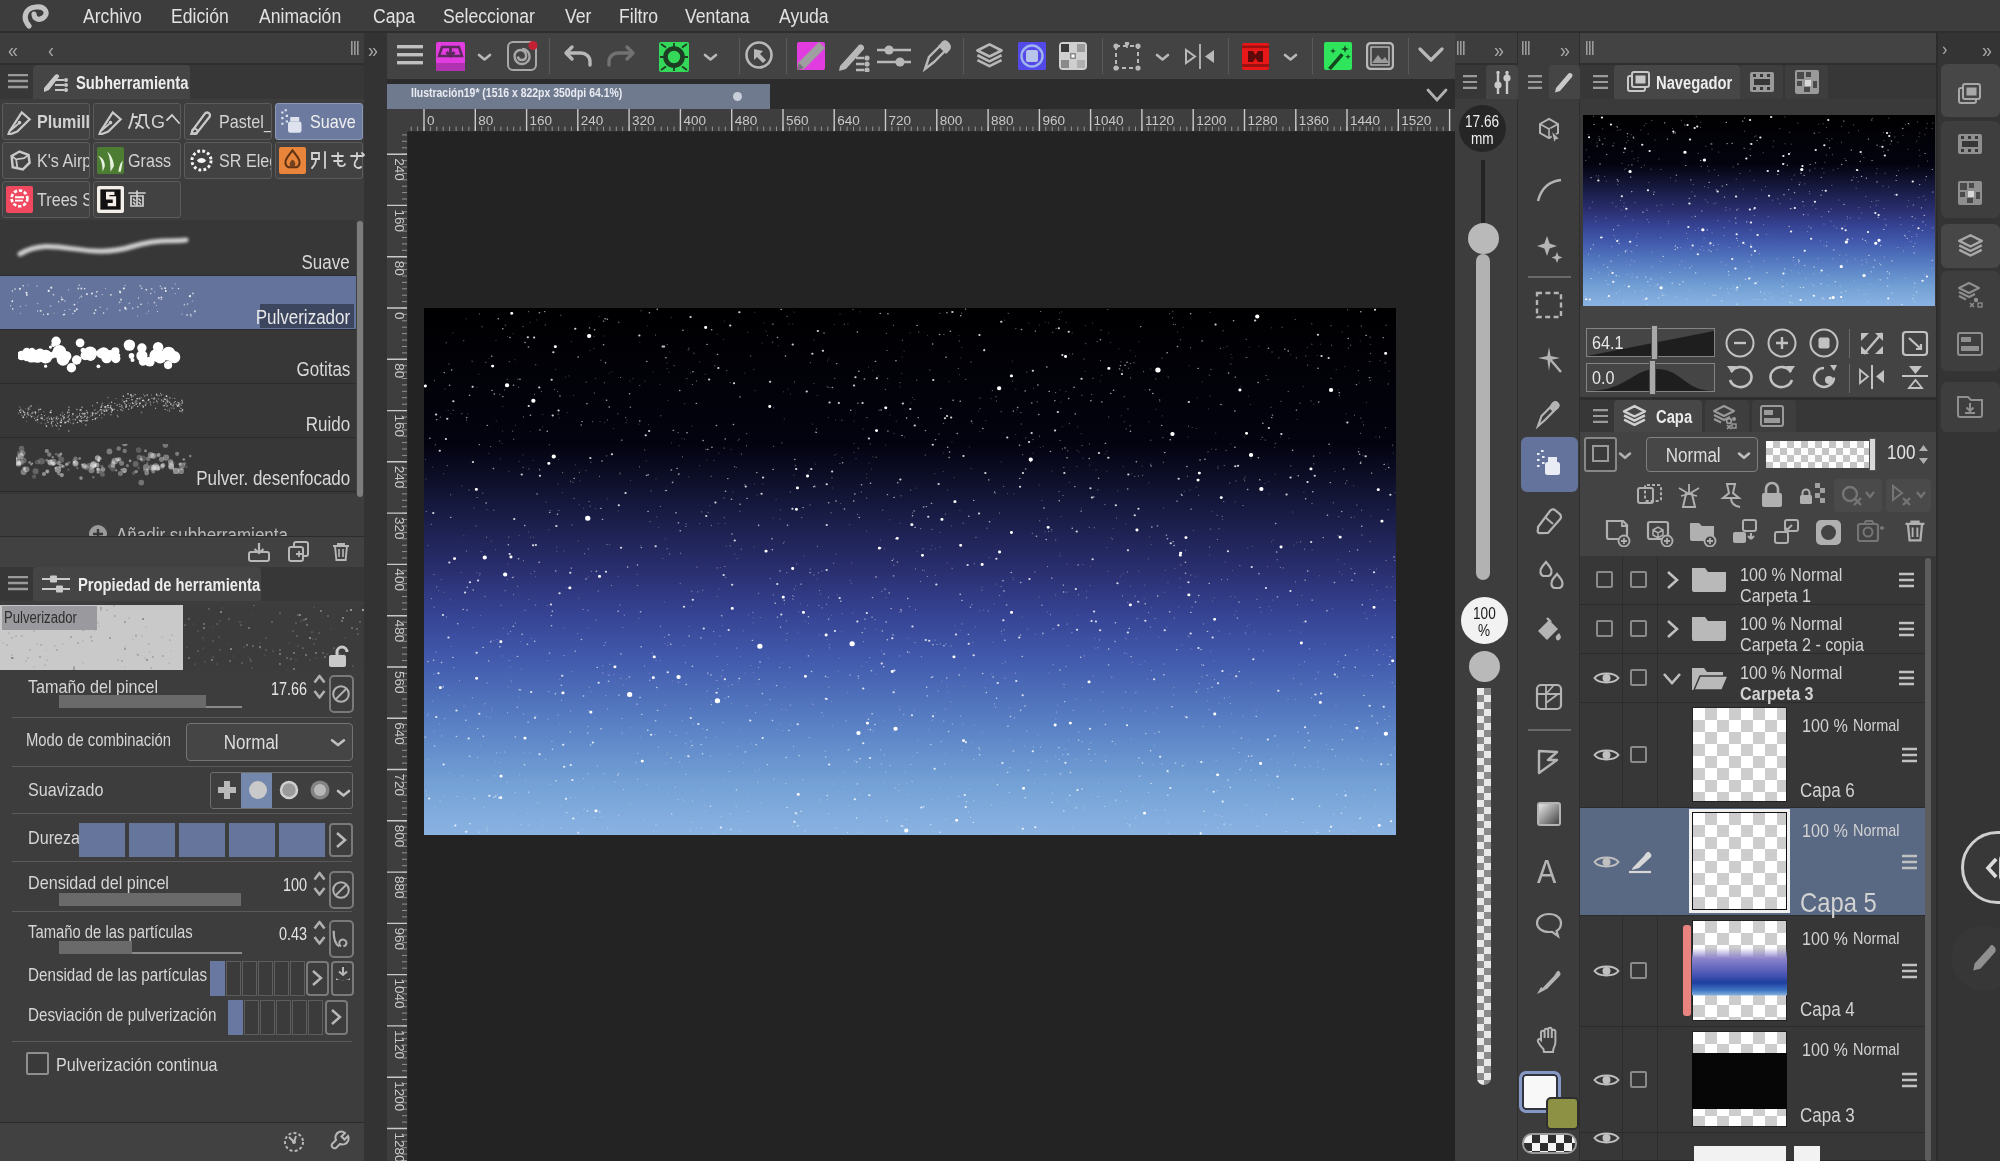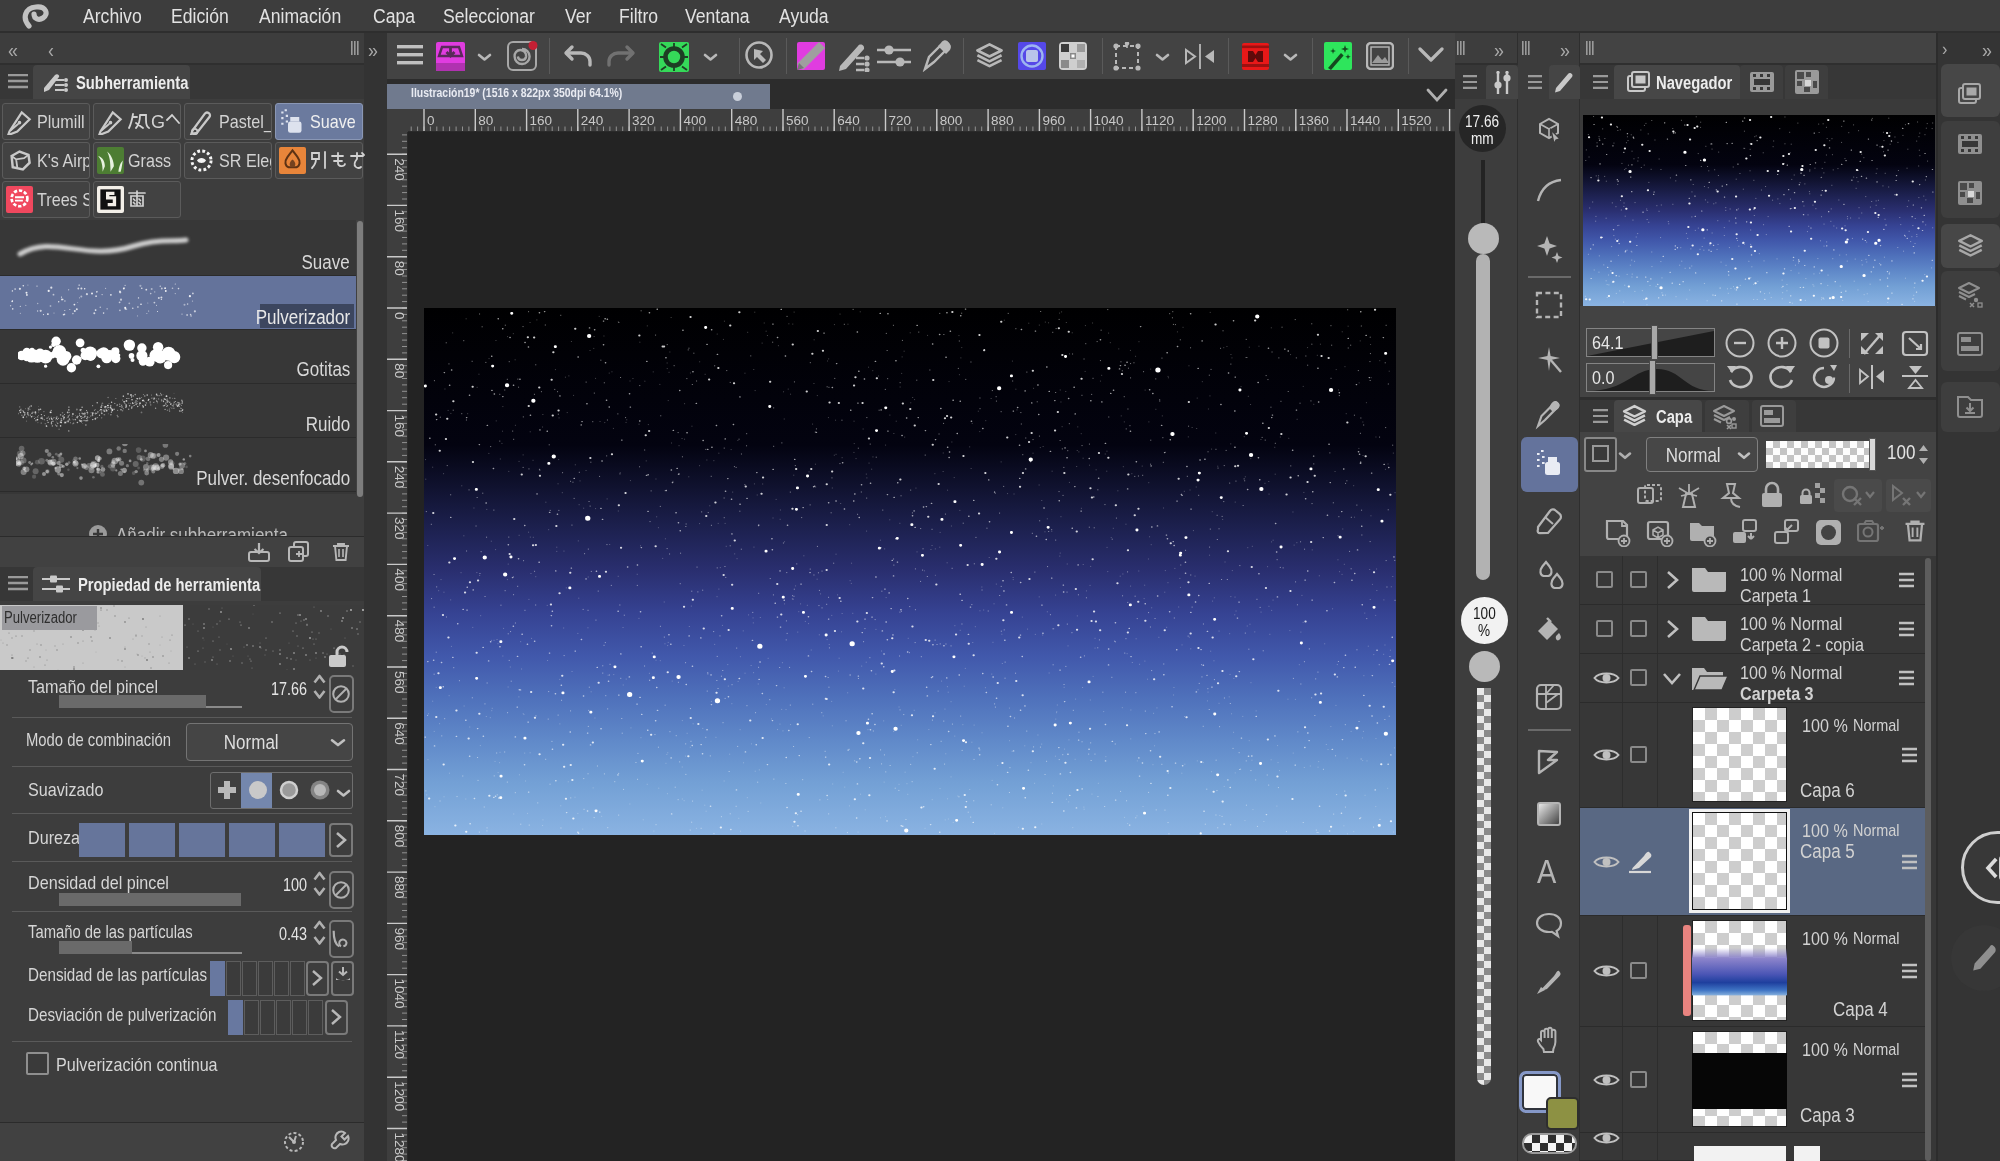--- a/index.html
+++ b/index.html
@@ -285,21 +285,21 @@
     <circle cx="24" cy="15" r="2" fill="#c9c9c9"></circle>
     <circle cx="24" cy="20" r="2" fill="#c9c9c9"></circle>
   </svg>
 <div class="ab" style="left:76px;top:73px;font-size:18px;color:#ececec;font-weight:700;white-space:nowrap;line-height:1.15;"><span style="display:inline-block;transform:scaleX(0.82);transform-origin:0 50%">Subherramienta</span></div>
 <div class="ab" style="left:2px;top:103px;width:88px;height:37px;background:#424242;border:1px solid #5b5b5b;border-radius:3px"></div>
 <svg class="ab" style="left:6px;top:108px;" width="27" height="27" viewBox="0 0 24 24">
     <path d="M3 21 14 4l7 6-11 11-8 3z" fill="none" stroke="#c9c9c9" stroke-width="2"></path>
     <circle cx="12" cy="13" r="1.6" fill="#c9c9c9"></circle>
     <path d="M4 20l7-6" stroke="#c9c9c9" stroke-width="1.6"></path>
   </svg>
-<div class="ab" style="left:37px;top:111px;font-size:19px;color:#d2d2d2;font-weight:400;white-space:nowrap;line-height:1.15;width:52px;overflow:hidden"><span style="display:inline-block;transform:scaleX(0.85);transform-origin:0 50%">Plumill</span></div>
+<div class="ab" style="left:37px;top:111px;font-size:19px;color:#d2d2d2;font-weight:700;white-space:nowrap;line-height:1.15;width:52px;overflow:hidden"><span style="display:inline-block;transform:scaleX(0.85);transform-origin:0 50%">Plumill</span></div>
 <div class="ab" style="left:93px;top:103px;width:88px;height:37px;background:#424242;border:1px solid #5b5b5b;border-radius:3px"></div>
 <svg class="ab" style="left:97px;top:108px;" width="27" height="27" viewBox="0 0 24 24">
     <path d="M3 21 14 4l7 6-11 11-8 3z" fill="none" stroke="#c9c9c9" stroke-width="2"></path>
     <circle cx="12" cy="13" r="1.6" fill="#c9c9c9"></circle>
     <path d="M4 20l7-6" stroke="#c9c9c9" stroke-width="1.6"></path>
   </svg>
 <svg class="ab" style="left:128px;top:111px;overflow:hidden" width="52" height="20" viewBox="0 0 52 20">
     <g stroke="#d2d2d2" stroke-width="1.8" fill="none" stroke-linecap="round">
       <path d="M5 3C4 9 3 13 1 17M5 6h4M12 4c0 8-2 11-4 13M12 4h6v5c0 5 1 7 3 8M8 12l7 5"></path>
     </g>
@@ -1892,36 +1892,36 @@
     <path d="M1.5 9C6 3 21 3 25.5 9 21 15 6 15 1.5 9z" fill="none" stroke="#c0c0c0" stroke-width="2"></path>
     <circle cx="13.5" cy="9" r="4" fill="#c0c0c0"></circle>
   </svg>
 <svg class="ab" style="left:1627px;top:850px;" width="26" height="24" viewBox="0 0 26 24">
     <path d="M22 2c2 1.5 3 3 2 5L12 18l-7 2 .5-2L17 6c1.5-2 3-5 5-4z" fill="#d8d8d8"></path>
     <path d="M2 22h22" stroke="#d8d8d8" stroke-width="2.2"></path>
   </svg>
 <div class="ab chk12" style="left:1692px;top:812px;width:95px;height:98px;outline:3px solid #f0f0f0;border:1px solid #111"></div>
 <div class="ab" style="left:1802px;top:820px;font-size:19px;color:#d2d2d2;font-weight:400;white-space:nowrap;line-height:1.15;"><span style="display:inline-block;transform:scaleX(0.85);transform-origin:0 50%">100 %</span></div>
 <div class="ab" style="left:1853px;top:821px;font-size:17px;color:#d2d2d2;font-weight:400;white-space:nowrap;line-height:1.15;"><span style="display:inline-block;transform:scaleX(0.85);transform-origin:0 50%">Normal</span></div>
-<div class="ab" style="left:1800px;top:840px;font-size:20px;color:#d2d2d2;font-weight:400;white-space:nowrap;line-height:1.15;"><span style="display:inline-block;transform:scaleX(0.85);transform-origin:0 50%">Capa 5</span></div>
+<div class="ab" style="left:1800px;top:887px;font-size:28px;color:#d2d2d2;font-weight:400;white-space:nowrap;line-height:1.15;"><span style="display:inline-block;transform:scaleX(0.85);transform-origin:0 50%">Capa 5</span></div>
 <svg class="ab" style="left:1902px;top:854px;" width="15" height="16" viewBox="0 0 15 16">
     <path d="M0 2h15M0 8h15M0 14h15" stroke="#c0c0c0" stroke-width="2.6"></path>
   </svg>
 <div class="ab" style="left:1580px;top:1026px;width:347px;height:1px;background:#2b2b2b"></div>
 <svg class="ab" style="left:1593px;top:962px;" width="27" height="18" viewBox="0 0 27 18">
     <path d="M1.5 9C6 3 21 3 25.5 9 21 15 6 15 1.5 9z" fill="none" stroke="#c0c0c0" stroke-width="2"></path>
     <circle cx="13.5" cy="9" r="4" fill="#c0c0c0"></circle>
   </svg>
 <div class="ab" style="left:1630px;top:962px;width:17px;height:17px;border:2px solid #8a8a8a;border-radius:2px"></div>
 <div class="ab" style="left:1683px;top:925px;width:8px;height:91px;background:#e8837f;border-radius:3px"></div>
 <div class="ab chk12" style="left:1692px;top:920px;width:95px;height:101px;border:1px solid #222"></div>
 <div class="ab" style="left:1692px;top:948px;width:95px;height:48px;background:linear-gradient(#37377800,#8c84cb 22%,#4a55b5 55%,#1e3f9e 72%,#3f74c4 88%,#7aa6d9 97%,#cfd8e800)"></div>
 <div class="ab" style="left:1802px;top:928px;font-size:19px;color:#d2d2d2;font-weight:400;white-space:nowrap;line-height:1.15;"><span style="display:inline-block;transform:scaleX(0.85);transform-origin:0 50%">100 %</span></div>
 <div class="ab" style="left:1853px;top:929px;font-size:17px;color:#d2d2d2;font-weight:400;white-space:nowrap;line-height:1.15;"><span style="display:inline-block;transform:scaleX(0.85);transform-origin:0 50%">Normal</span></div>
-<div class="ab" style="left:1800px;top:998px;font-size:20px;color:#d2d2d2;font-weight:400;white-space:nowrap;line-height:1.15;margin-left:33px;"><span style="display:inline-block;transform:scaleX(0.85);transform-origin:0 50%">Capa 4</span></div>
+<div class="ab" style="left:1800px;top:998px;font-size:20px;color:#d2d2d2;font-weight:400;white-space:nowrap;line-height:1.15;"><span style="display:inline-block;transform:scaleX(0.85);transform-origin:0 50%">Capa 4</span></div>
 <svg class="ab" style="left:1902px;top:963px;" width="15" height="16" viewBox="0 0 15 16">
     <path d="M0 2h15M0 8h15M0 14h15" stroke="#c0c0c0" stroke-width="2.6"></path>
   </svg>
 <div class="ab" style="left:1580px;top:1132px;width:347px;height:1px;background:#2b2b2b"></div>
 <svg class="ab" style="left:1593px;top:1071px;" width="27" height="18" viewBox="0 0 27 18">
     <path d="M1.5 9C6 3 21 3 25.5 9 21 15 6 15 1.5 9z" fill="none" stroke="#c0c0c0" stroke-width="2"></path>
     <circle cx="13.5" cy="9" r="4" fill="#c0c0c0"></circle>
   </svg>
 <div class="ab" style="left:1630px;top:1071px;width:17px;height:17px;border:2px solid #8a8a8a;border-radius:2px"></div>
 <div class="ab chk12" style="left:1692px;top:1031px;width:95px;height:96px;border:1px solid #222"></div>

